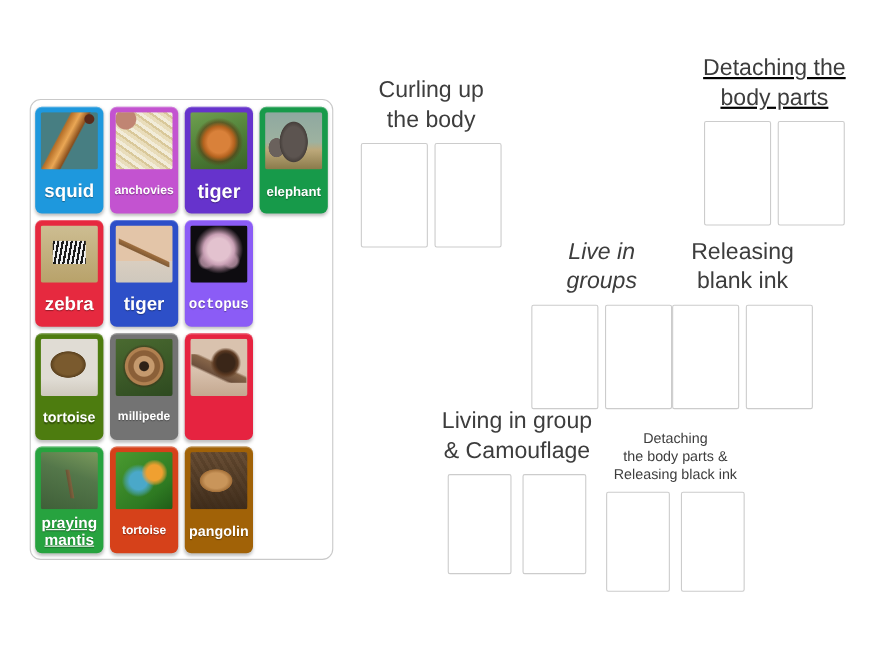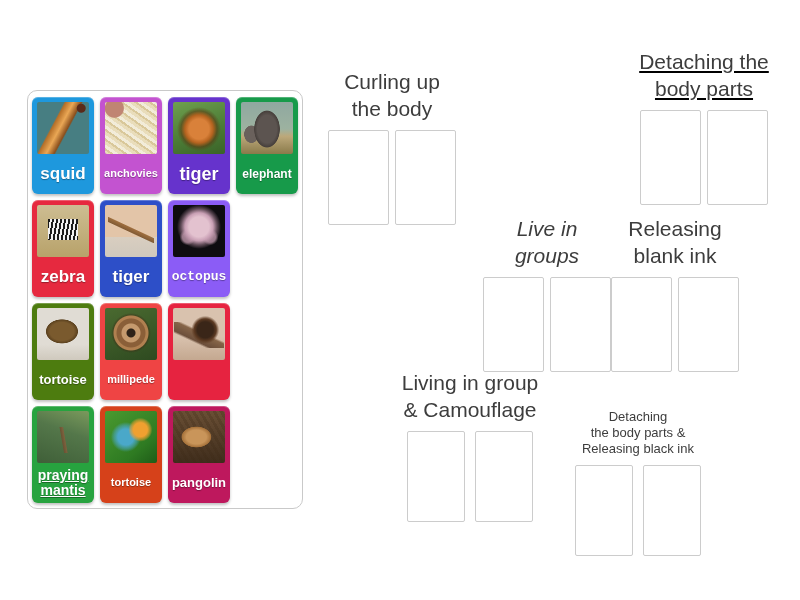--- a/index.html
+++ b/index.html
@@ -73,21 +73,21 @@
   
   .group { position:absolute; width:150px; display:flex; flex-direction:column; align-items:center; }
   .group-title { height:54px; display:flex; align-items:flex-end; justify-content:center;
                  color:#3d3d3d; font-size:21px; line-height:27px; text-align:center;
                  white-space:pre-line; width:170px; }
   .group-title.small { font-size:13px; line-height:16px; }
   .slots { display:flex; gap:6px; margin-top:8px; }
   .slot { width:61px; height:95px; background:#fff; border:1px solid #cccccc; border-radius:2px; }
   .g0{left:317px; top:48px;margin-top:20px;}  .g1{left:472px; top:48px;}  .g2{left:629px; top:48px;text-decoration:underline;}
   .g3{left:317px; top:215px;} .g4{left:472px; top:215px;font-style:italic;} .g5{left:600px; top:215px;justify-content:center;}
-  .g6{left:395px; top:369px; width:150px;} .g7{left:563px; top:385px; width:150px;margin-top:18px;}
+  .g6{left:395px; top:369px; width:150px;} .g7{left:539px; top:385px; width:150px;}
   .g6 .slots, .g7 .slots { gap:10px; }
   .g6 .slot, .g7 .slot { width:58px; height:91px; }
 </style>
 </head>
 <body>
 
 <div class="stage">
 
   <div class="panel">
     <div class="cards-row">
@@ -120,38 +120,38 @@
       <div class="card" style="background: #8b5cf6; font-family: Liberation Mono, monospace;">
         <div class="photo ph-octopus"></div>
         <div class="card-label fs13">octopus</div>
       </div>
     </div>
     <div class="cards-row">
       <div class="card" style="background: #4d7c0f;">
         <div class="photo ph-tortoise"></div>
         <div class="card-label fs13">tortoise</div>
       </div>
-      <div class="card" style="background: #ef4444;">
+      <div class="card" style="background: #737373;">
         <div class="photo ph-millipede"></div>
         <div class="card-label fs11">millipede</div>
       </div>
       <div class="card" style="background: rgb(230, 35, 64);">
         <div class="photo ph-snail"></div>
       </div>
     </div>
     <div class="cards-row">
       <div class="card" style="background: rgb(39, 163, 63);">
         <div class="photo ph-mantis"></div>
         <div class="card-label fs14">praying mantis</div>
       </div>
       <div class="card" style="background: rgb(214, 65, 26);">
         <div class="photo ph-chameleon"></div>
         <div class="card-label fs11">tortoise</div>
       </div>
-      <div class="card" style="background: #be185d; align-items: center;">
+      <div class="card" style="background: #a16207; align-items: center;">
         <div class="photo ph-pangolin"></div>
         <div class="card-label fs13">pangolin</div>
       </div>
     </div>
   </div>
 
   <div class="group g0">
     <div class="group-title">Curling up
 the body</div>
     <div class="slots">

